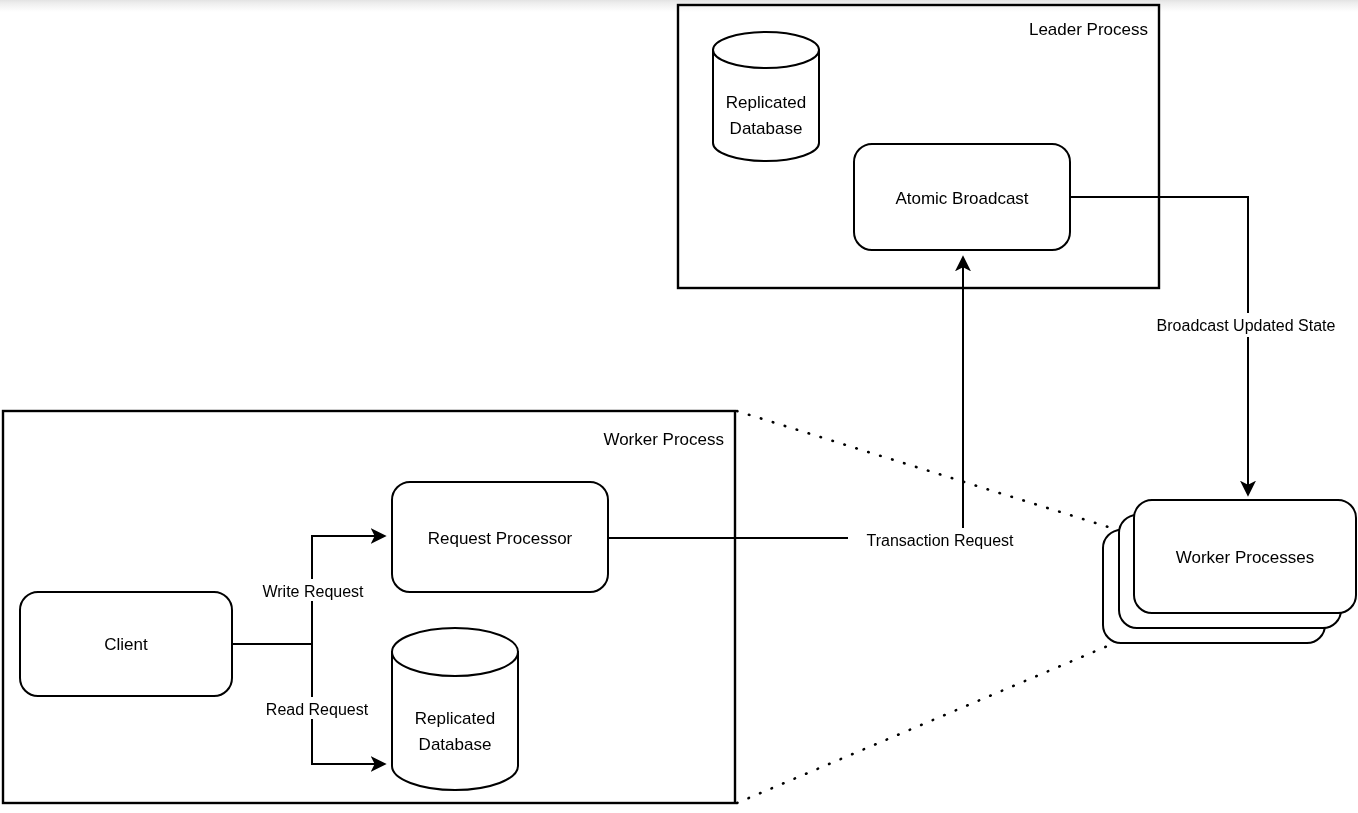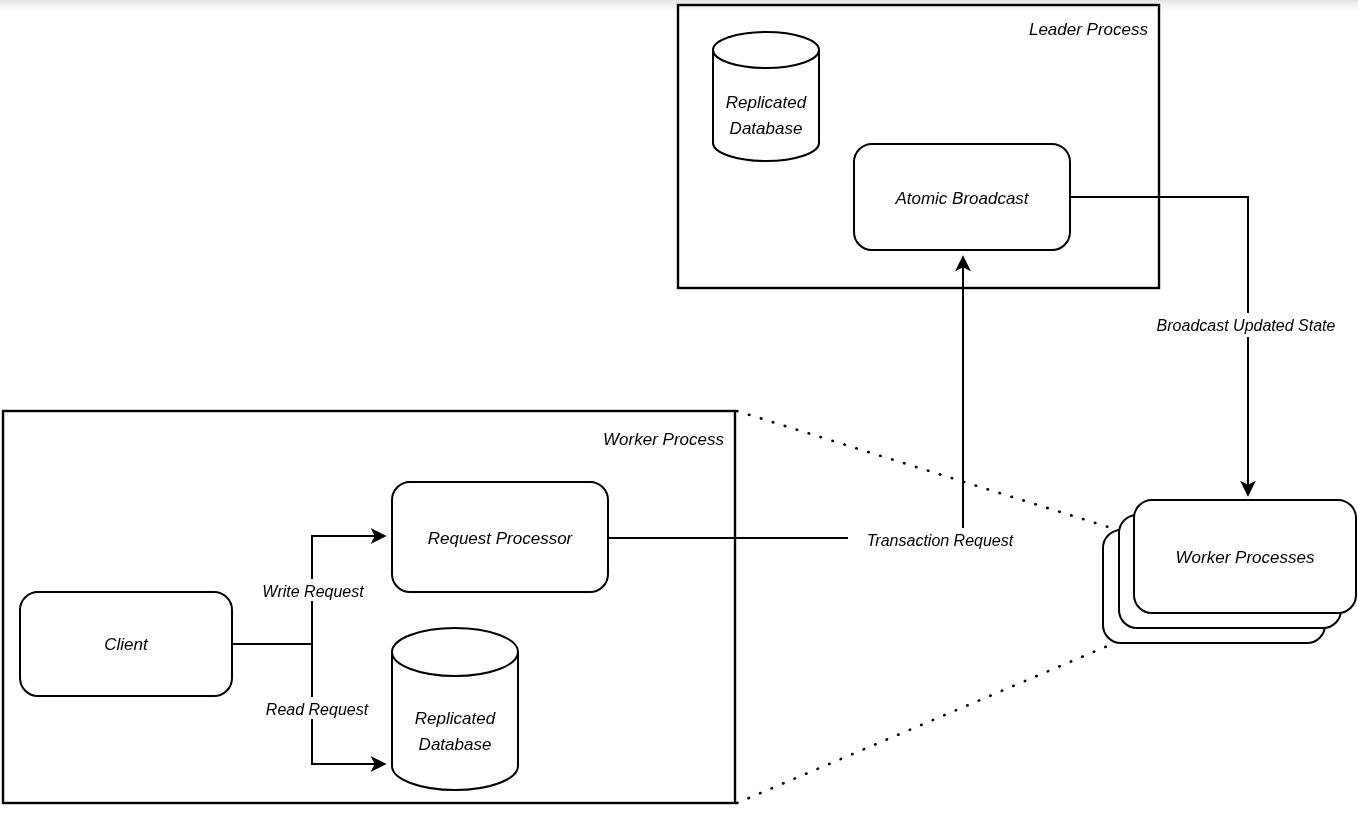--- a/index.html
+++ b/index.html
@@ -13,21 +13,20 @@
     width: 1358px;
     height: 813px;
     overflow: hidden;
     position: relative;
   }
   #canvas-root {
     position: relative;
     width: 1358px;
     height: 808px;
     background: #ffffff;
-    font-style: italic;
   }
   
   #top-band {
     position: absolute;
     left: 0;
     top: 0;
     width: 1358px;
     height: 12px;
     background: linear-gradient(to bottom, #e3e3e3 0%, #ededed 25%, #f6f6f6 60%, #ffffff 100%);
     pointer-events: none;

